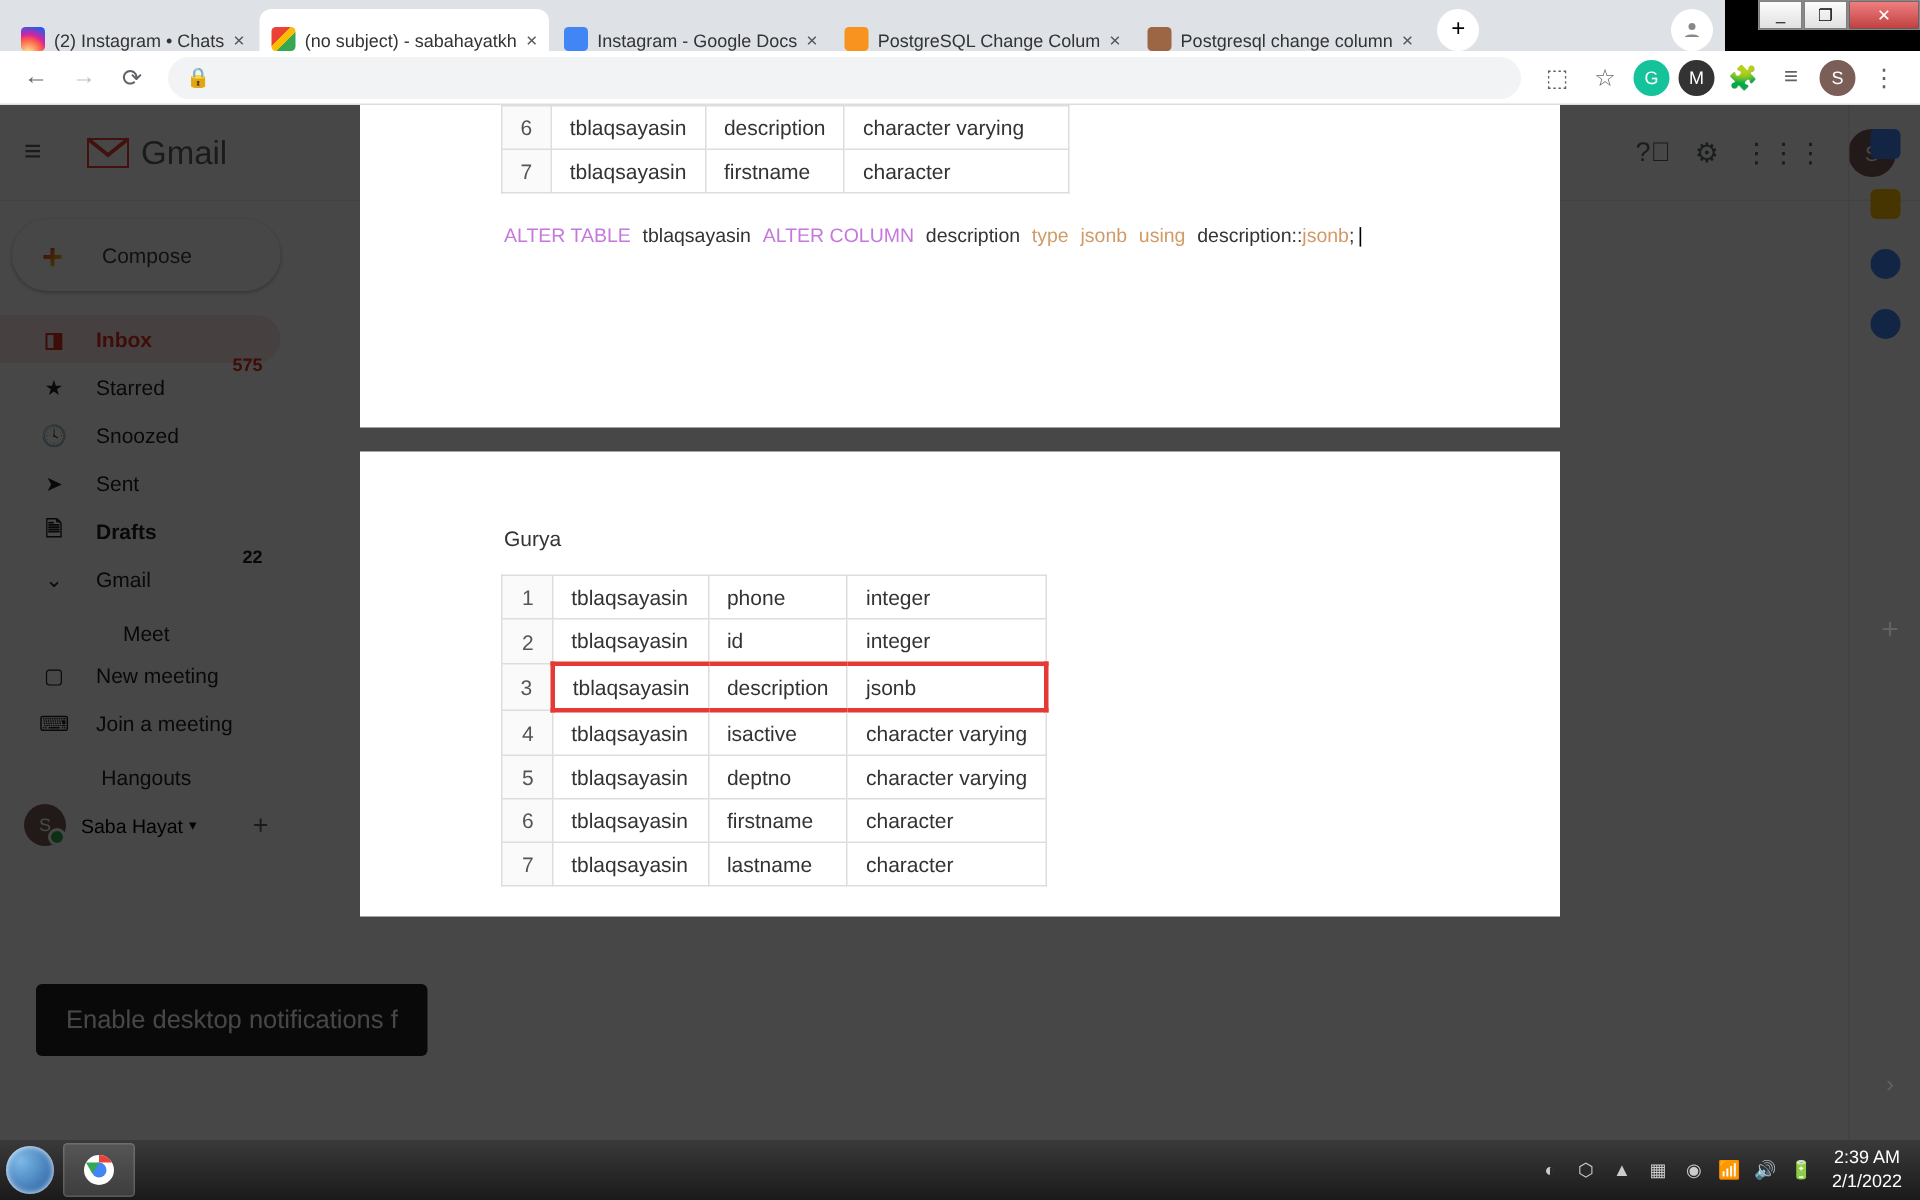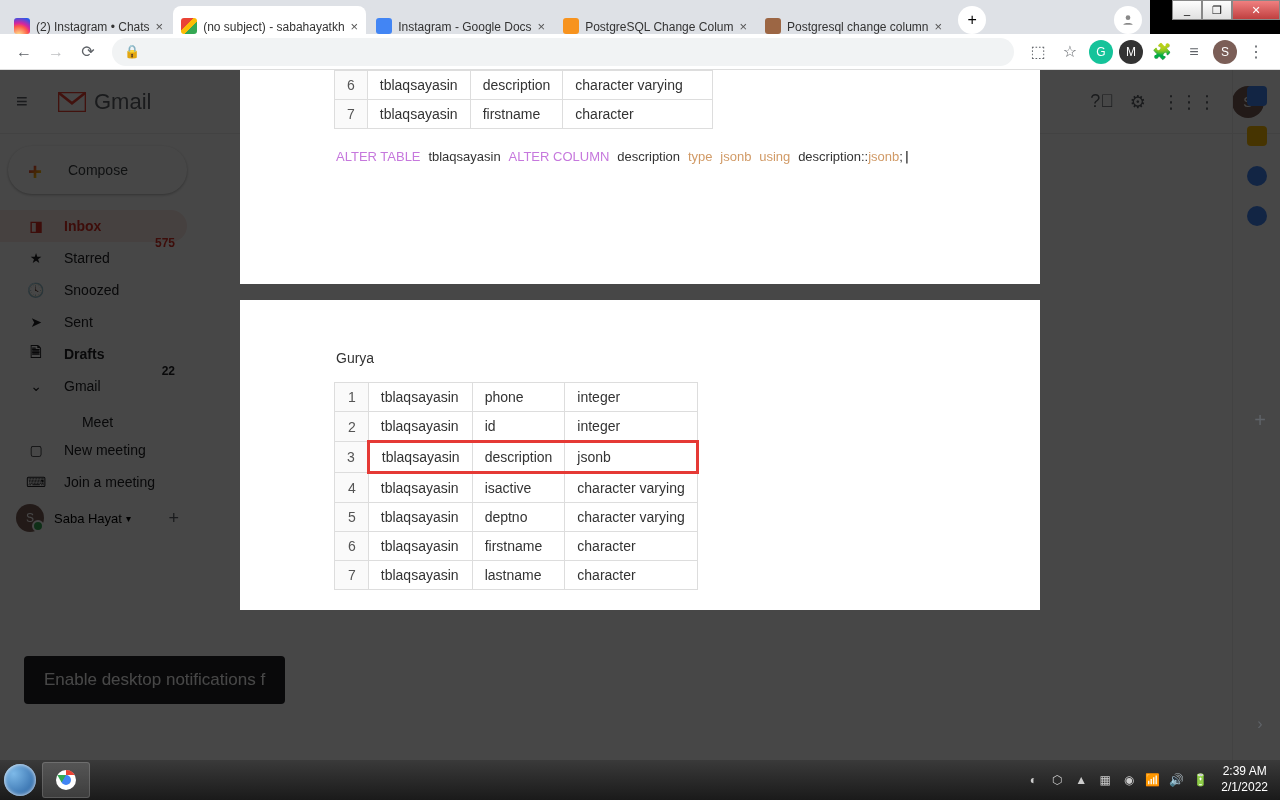--- a/index.html
+++ b/index.html
@@ -205,20 +205,21 @@
         </div>
       <div class="side-section">Meet</div>
       <div class="side-item">
           <span class="icon">▢</span>
           <span>New meeting</span>
         </div>
       <div class="side-item">
           <span class="icon">⌨</span>
           <span>Join a meeting</span>
         </div>
+      <div class="side-section">Hangouts</div>
       <div class="hangout-user">
         <div class="hangout-avatar">S</div>
         <span>Saba Hayat</span>
           <span style="margin-left:4px;font-size:10px;">▾</span>
         <span style="margin-left:auto;font-size:18px;color:#5f6368;">+</span>
       </div>
     </div>
     <div class="right-rail">
       <div class="rail-icon" style="background:#4285f4;"></div>
       <div class="rail-icon" style="background:#fbbc05;"></div>

